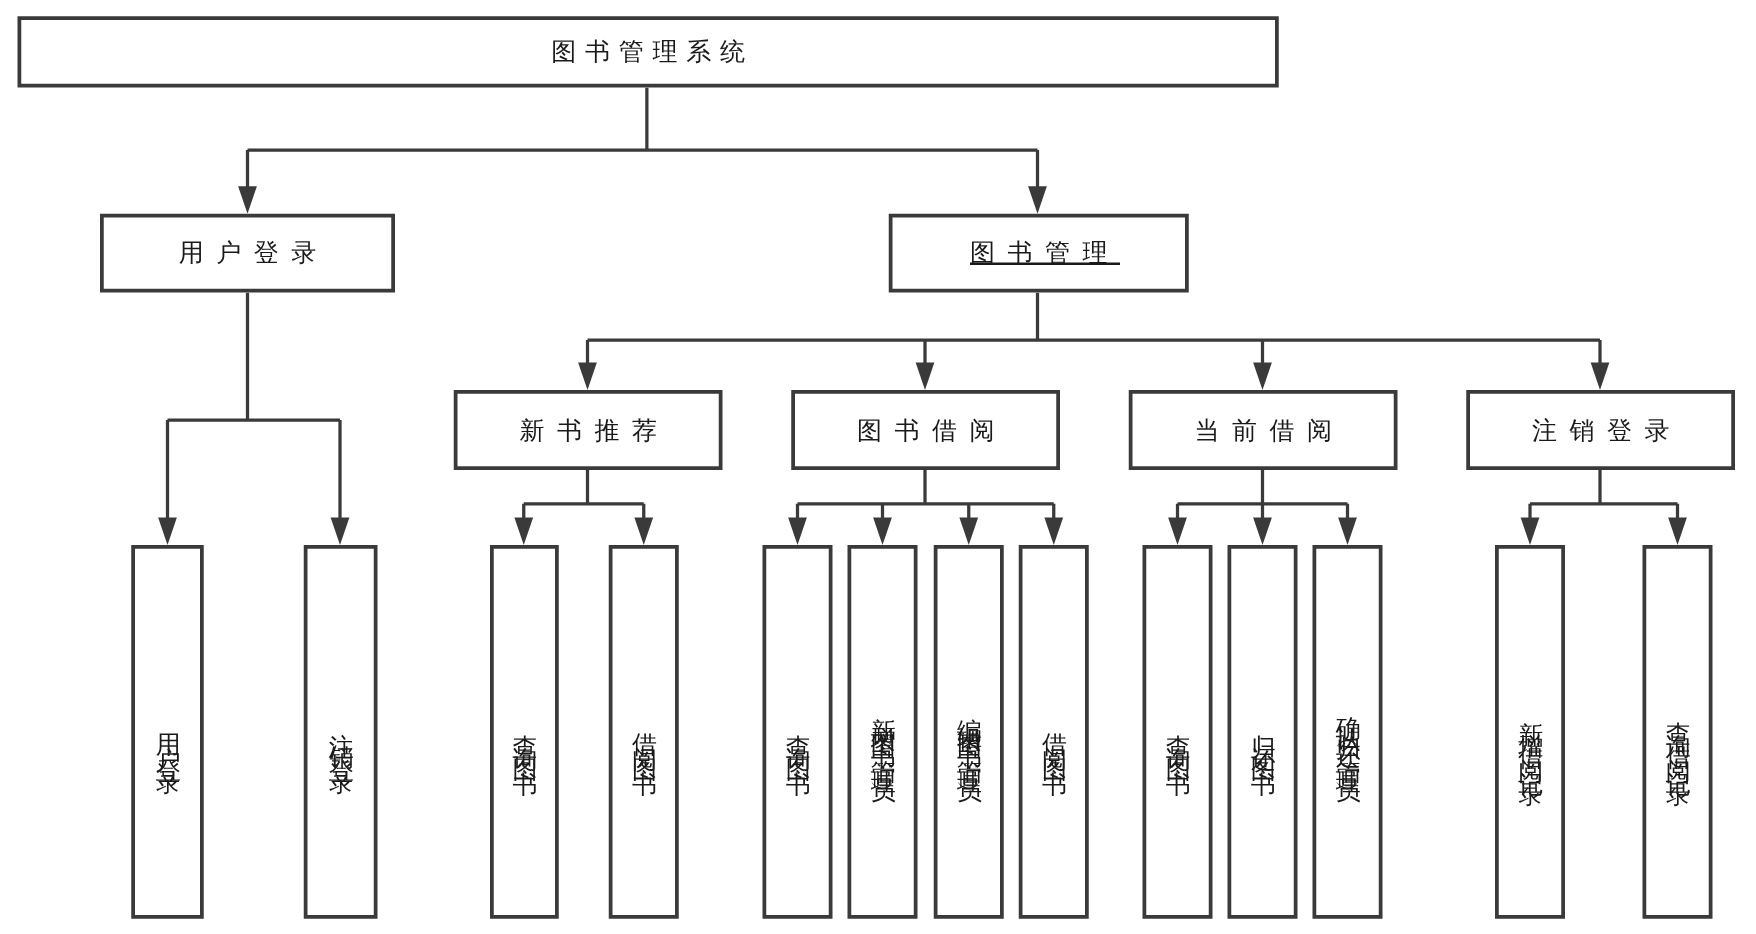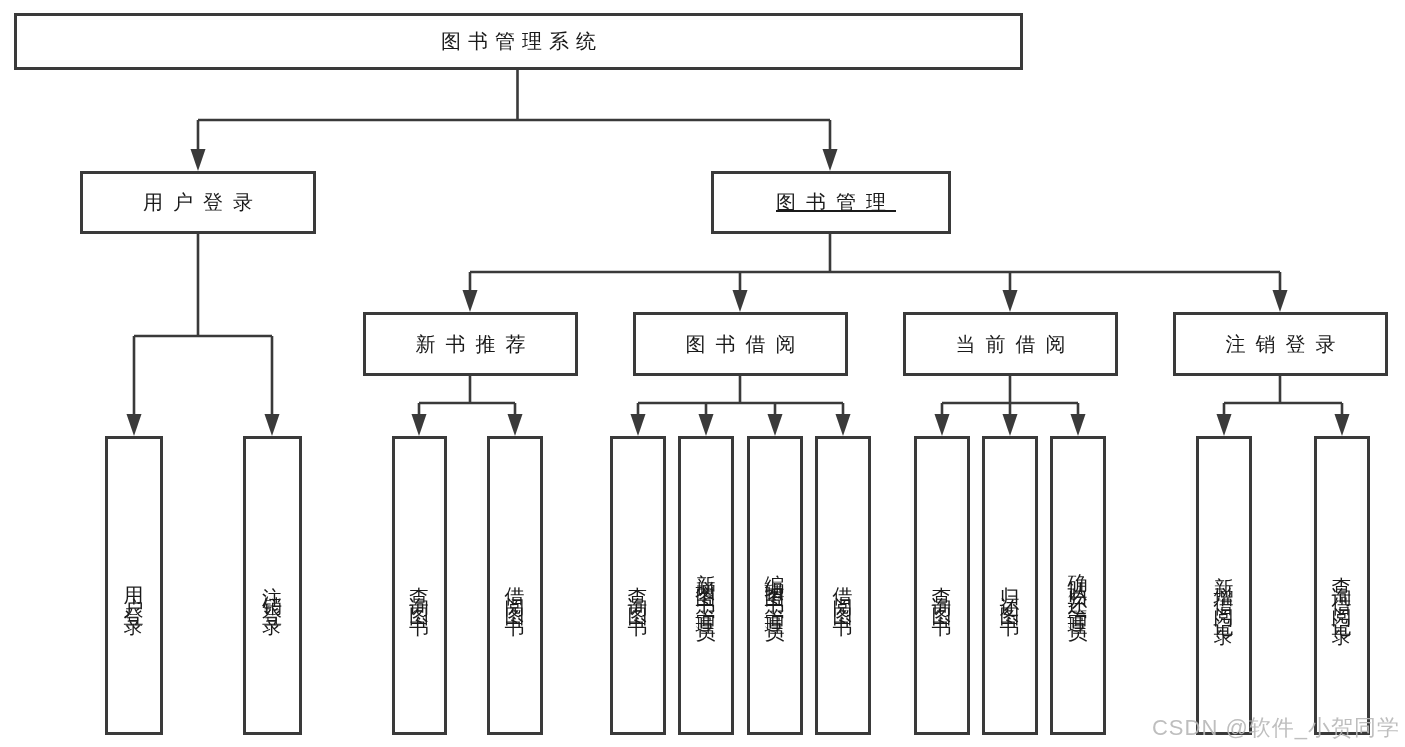--- a/index.html
+++ b/index.html
@@ -153,15 +153,14 @@
   <div class="node" style="left:1050px;top:436px;width:56px;height:299px;">
     <span class="vlabel" style="letter-spacing:7px;margin-bottom:-7px;">确认归还（管理员）</span>
   </div>
   <div class="node" style="left:1196px;top:436px;width:56px;height:299px;">
     <span class="vlabel">新增借阅记录</span>
   </div>
   <div class="node" style="left:1314px;top:436px;width:56px;height:299px;">
     <span class="vlabel">查询借阅记录</span>
   </div>
 
-  <div class="watermark">CSDN @软件_小贺同学</div>
 
 </div>
 
 </body></html>

